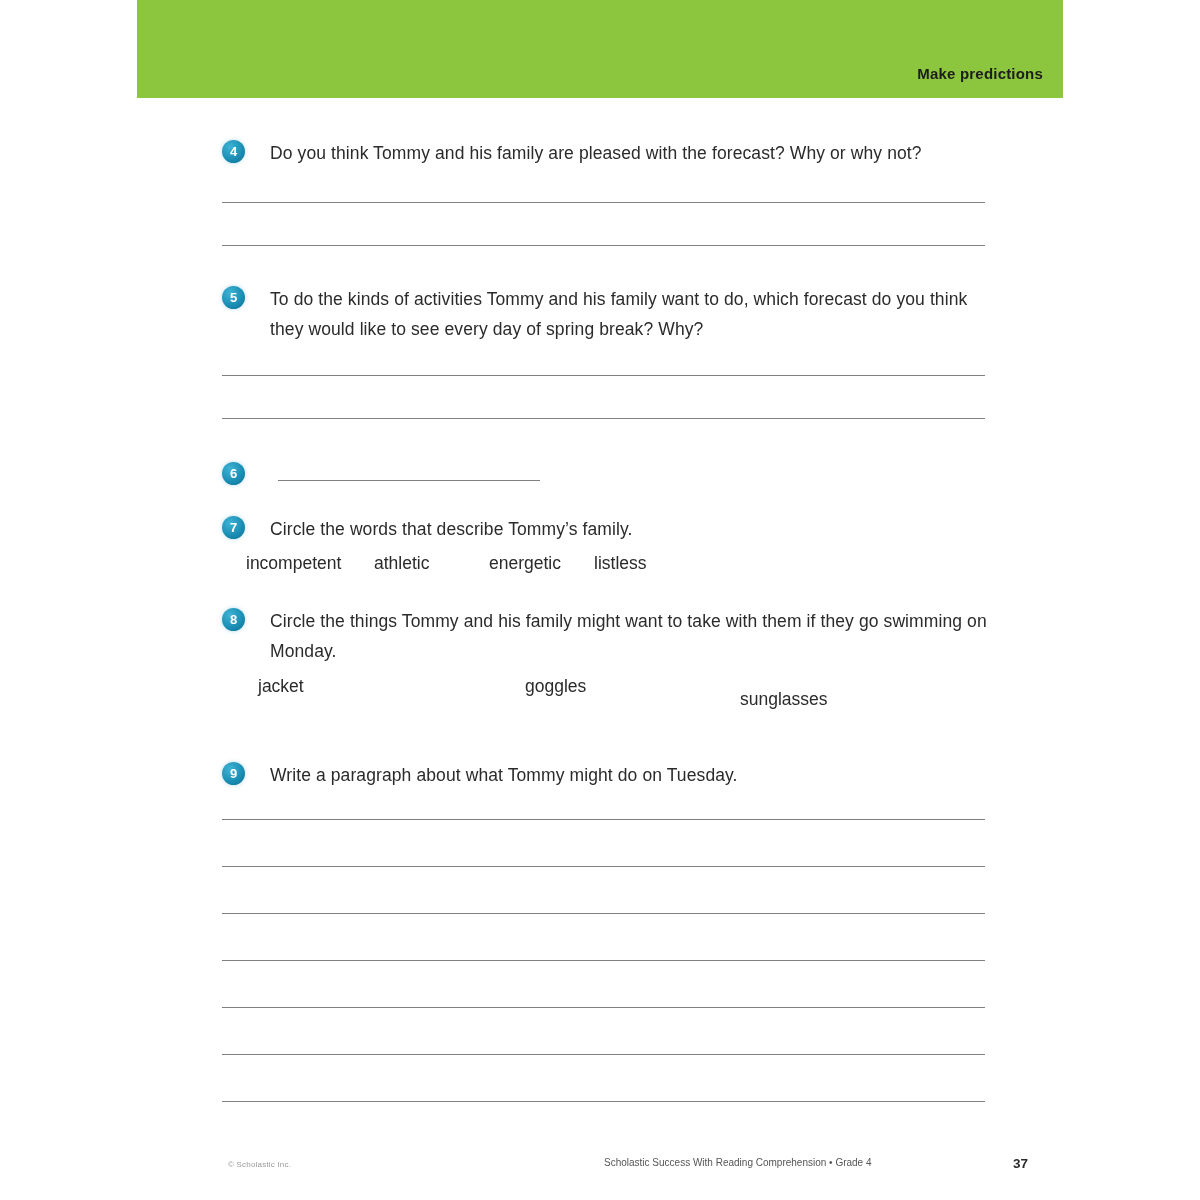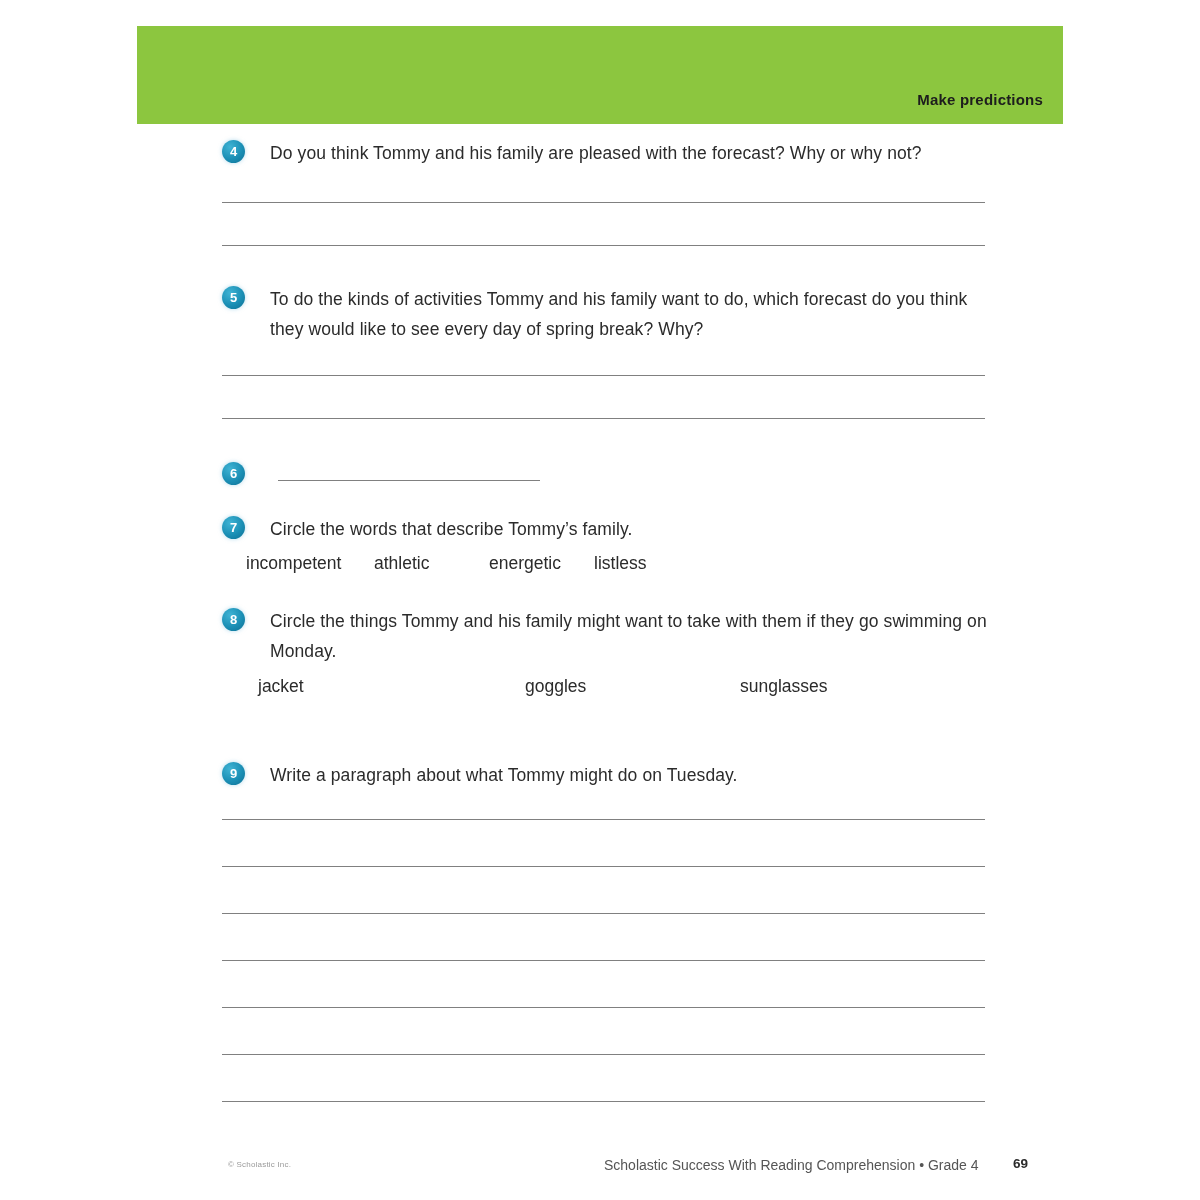--- a/index.html
+++ b/index.html
@@ -24,21 +24,20 @@
   }
 
   
   .banner {
     position: absolute;
     left: 137px;
     top: 0;
     width: 926px;
     height: 98px;
     background: #8CC63F;
-    margin-top: 26px;
   }
   .banner-title {
     position: absolute;
     right: 20px;
     bottom: 16px;
     font-size: 15px;
     font-weight: bold;
     color: #1d1d1d;
     letter-spacing: 0.2px;
     white-space: nowrap;
@@ -108,36 +107,36 @@
     color: #2b2b2b;
     line-height: 37px;
   }
   .optgrid .row { display: block; }
   .optgrid .cell {
     display: inline-block;
     vertical-align: top;
   }
   .optgrid .c0 { width: 267px; }
   .optgrid .c1 { width: 215px; }
-  .optgrid .c2 { width: 218px; }
+  .optgrid .c2 { width: 218px; margin-top: 13px; }
 
   
   .footer-left {
     position: absolute;
     left: 228px;
     top: 1160px;
     font-size: 8px;
     color: #9a9a9a;
     letter-spacing: 0.2px;
   }
   .footer-center {
     position: absolute;
     left: 604px;
     top: 1157px;
-    font-size: 14px;
+    font-size: 10px;
     color: #555555;
     white-space: nowrap;
   }
   .footer-page {
     position: absolute;
     left: 1013px;
     top: 1156px;
     font-size: 13.5px;
     font-weight: bold;
     color: #2b2b2b;
@@ -198,15 +197,15 @@
   <div class="rule" style="top:819px;"></div>
   <div class="rule" style="top:866px;"></div>
   <div class="rule" style="top:913px;"></div>
   <div class="rule" style="top:960px;"></div>
   <div class="rule" style="top:1007px;"></div>
   <div class="rule" style="top:1054px;"></div>
   <div class="rule" style="top:1101px;"></div>
 
   <div class="footer-left">© Scholastic Inc.</div>
   <div class="footer-center">Scholastic Success With Reading Comprehension • Grade 4</div>
-  <div class="footer-page">69</div>
+  <div class="footer-page">37</div>
 
 </div>
 
 </body></html>

